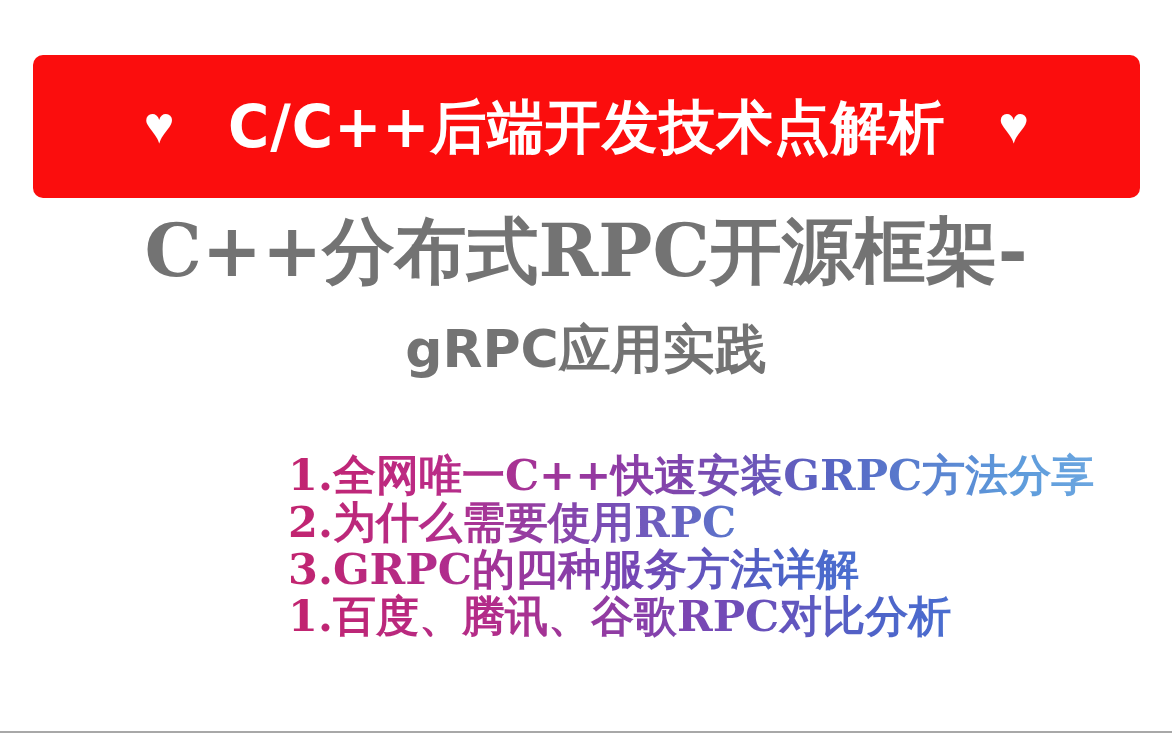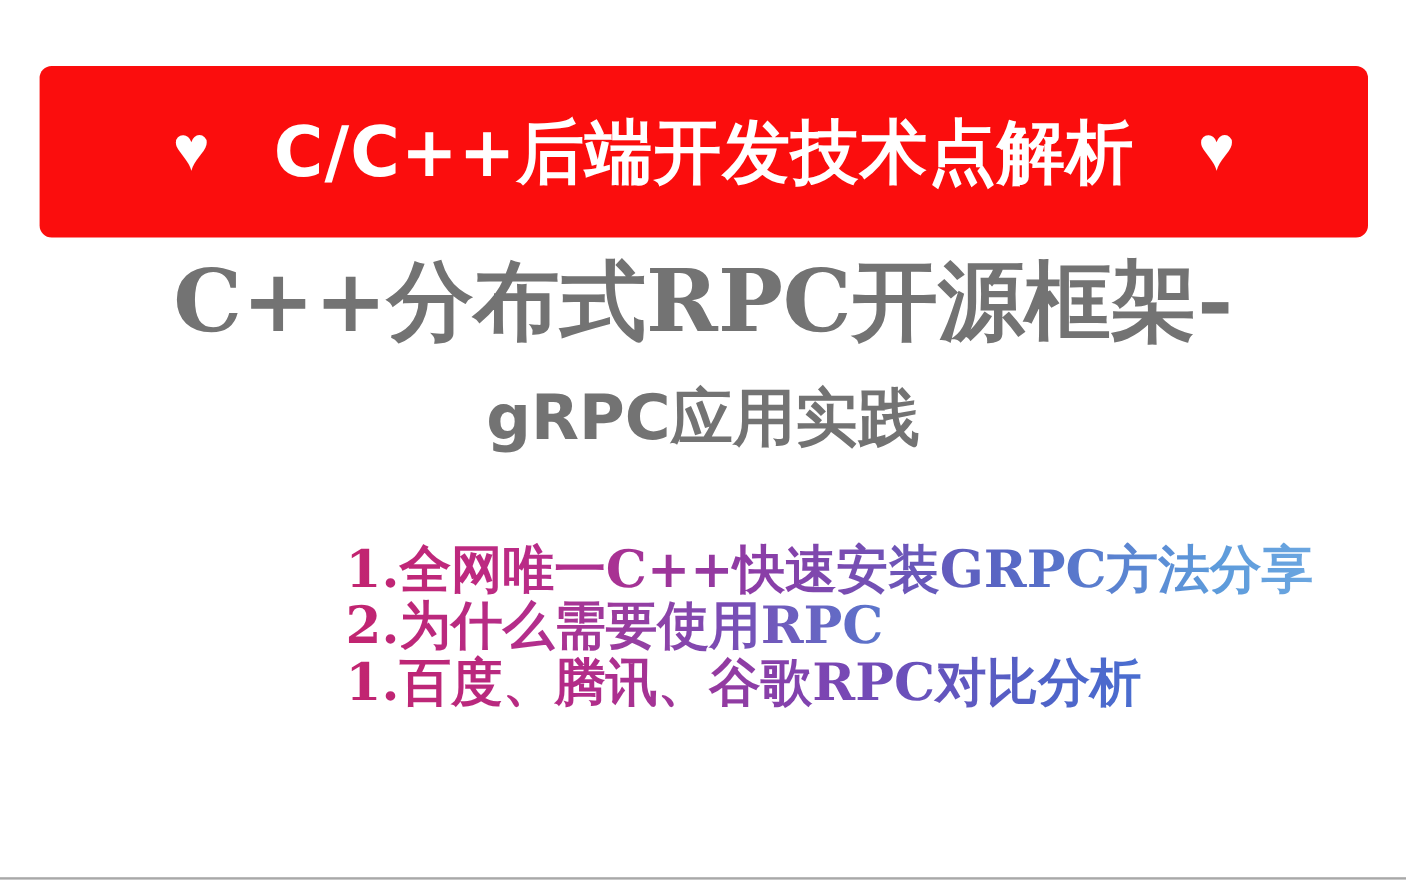--- a/index.html
+++ b/index.html
@@ -139,16 +139,17 @@
   </div>
 
   <div class="main-title">
     <span class="line1">C++分布式RPC开源框架-</span>
     <span class="line2">gRPC应用实践</span>
   </div>
 
   <div class="topic-list">
     <div class="topic-item i1">1.全网唯一C++快速安装GRPC方法分享</div>
     <div class="topic-item i2">2.为什么需要使用RPC</div>
+    <div class="topic-item i3">3.GRPC的四种服务方法详解</div>
     <div class="topic-item i5">1.百度、腾讯、谷歌RPC对比分析</div>
   </div>
 
 </div>
 
 </body></html>

